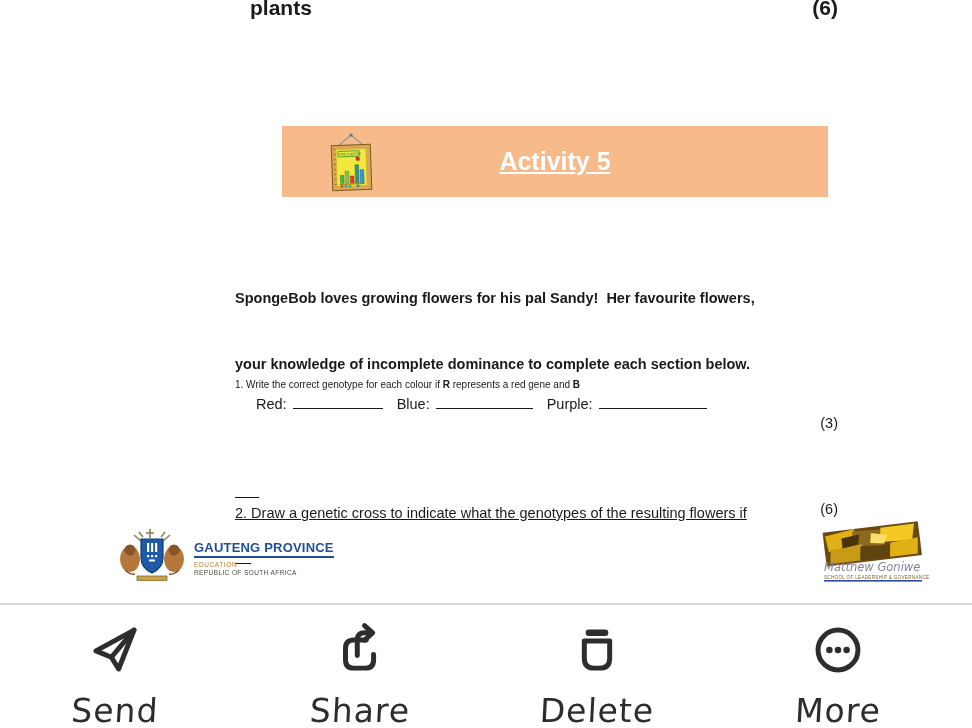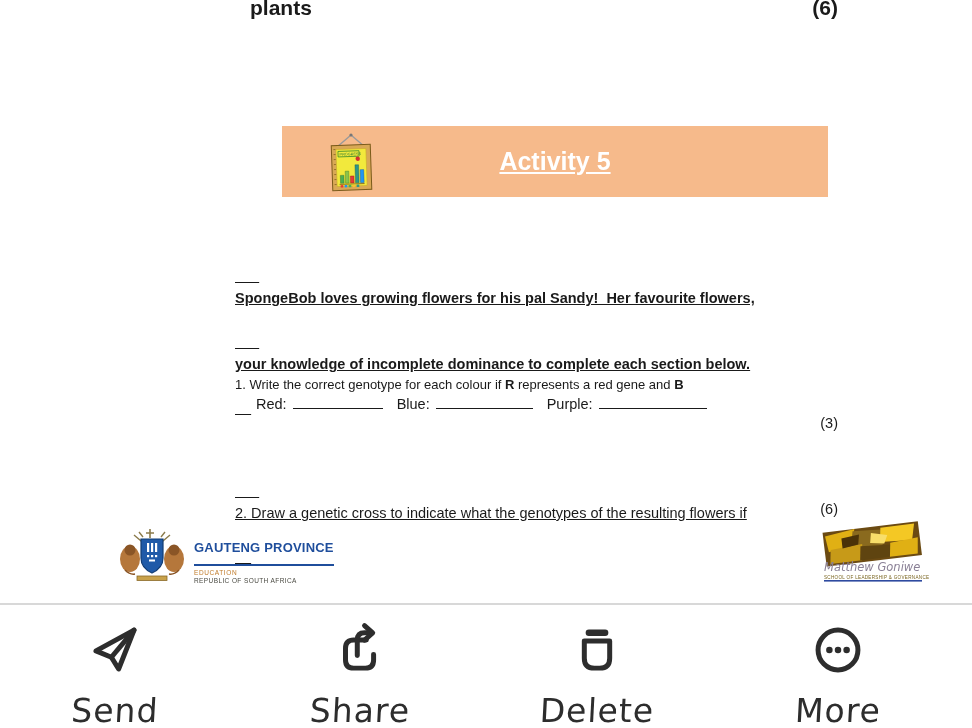--- a/index.html
+++ b/index.html
@@ -16,42 +16,42 @@
   .banner { position:absolute; left:282px; top:126px; width:546px; height:71px;
             background:#F6BA8B; }
   .banner-title { position:absolute; left:0; top:0; width:100%; height:71px;
                   line-height:71px; text-align:center; color:#ffffff;
                   font-size:25px; font-weight:bold;text-decoration:underline; }
   .banner-icon { position:absolute; left:46px; top:6px; width:47px; height:61px; }
 
   .heading { position:absolute; left:235px; top:200px; font-size:15.5px; font-weight:bold; }
 
   .intro { position:absolute; left:235px; top:243px; font-size:14.5px; font-weight:bold;
-           line-height:22px; white-space:pre;text-decoration:underline; }
-
-  .q1 { position:absolute; left:235px; top:330px; font-size:13px; line-height:22px; white-space:pre; }
+           line-height:22px; white-space:pre; }
+
+  .q1 { position:absolute; left:235px; top:330px; font-size:10px; line-height:22px; white-space:pre; }
   .q1 .line2 { padding-left:19px; }
   b { font-weight:bold; }
 
   .blanks { position:absolute; left:256px; top:394px; font-size:14.5px; }
   .blank { display:inline-block; border-bottom:1.5px solid #1a1a1a; height:15px;
            vertical-align:baseline; margin-left:6px; }
   .blank.red    { width:90px;  margin-right:14px; }
   .blank.blue   { width:97px;  margin-right:14px; }
   .blank.purple { width:108px; }
 
   .marks3 { position:absolute; right:134px; top:415px; font-size:14.5px; }
   .q2 { position:absolute; left:235px; top:458px; font-size:14.5px; line-height:22px; white-space:pre;text-decoration:underline; }
   .marks6 { position:absolute; right:134px; top:501px; font-size:14.5px; }
 
   
   .gauteng { position:absolute; left:116px; top:526px; display:flex; align-items:flex-start; }
   .gauteng-text { margin-left:6px; padding-top:12px; }
   .gauteng-title { font-size:13px; font-weight:bold; color:#1F4E9C; letter-spacing:0.2px;
-                   border-bottom:2px solid #1F4E9C; padding-bottom:9px; display:inline-block; }
+                   border-bottom:2px solid #1F4E9C; padding-bottom:1px; display:inline-block; }
   .gauteng-dept { font-size:6.5px; color:#C07A28; letter-spacing:0.6px; margin-top:3px; }
   .gauteng-country { font-size:6.5px; color:#4a4a42; letter-spacing:0.4px; margin-top:1px; }
 
   .school { position:absolute; left:816px; top:517px; width:114px; height:70px; }
 
   
   .divider { position:absolute; left:0; top:603px; width:972px; height:2px; background:#d8d8d8; }
   .toolbar { position:absolute; left:0; top:605px; width:972px; height:123px; background:#fff; }
   .tool-item { position:absolute; top:0; width:120px; height:123px; cursor:pointer; }
   .tool-item .ticon { display:block; margin:16px auto 0 auto; width:58px; height:58px; }

